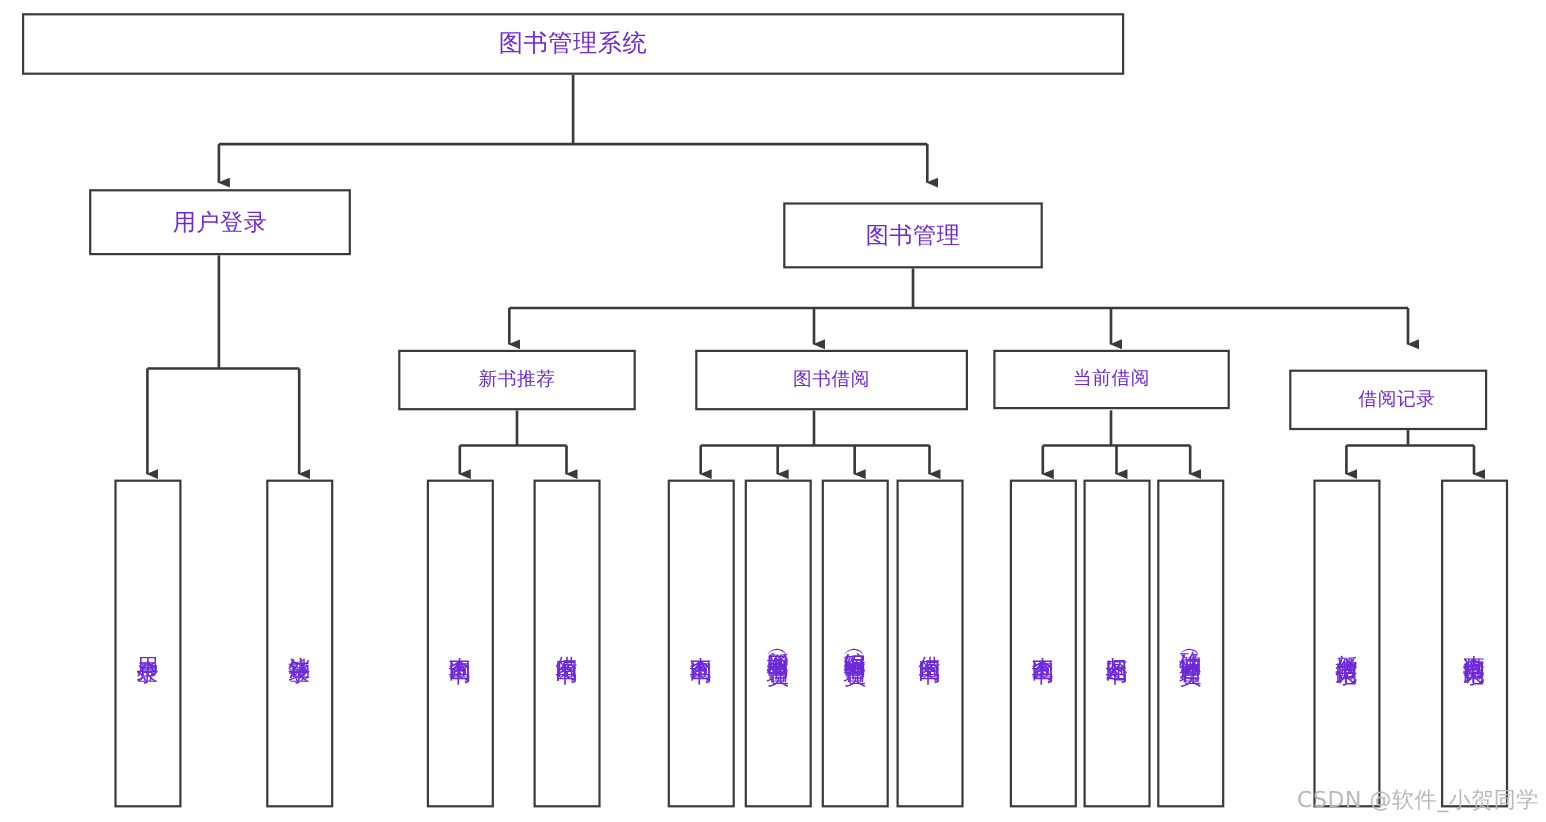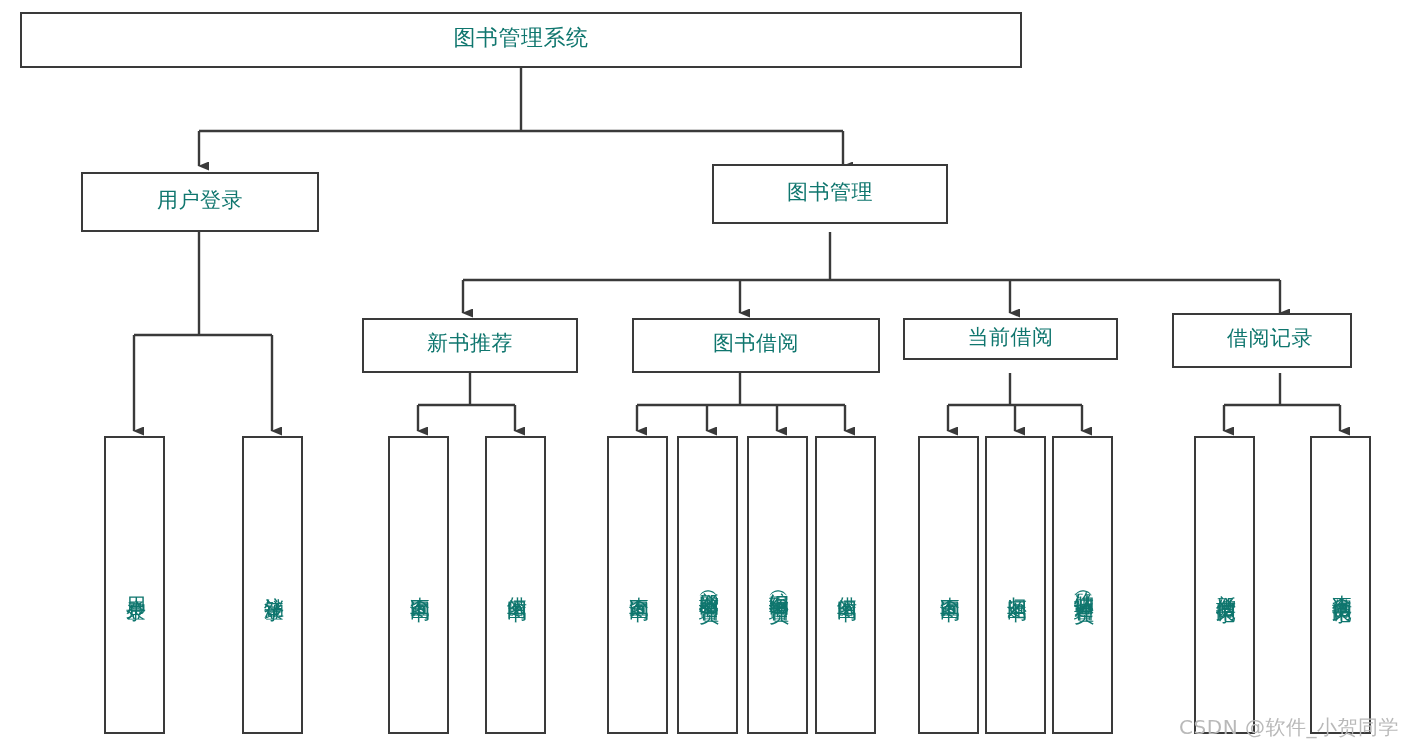--- a/index.html
+++ b/index.html
@@ -30,40 +30,39 @@
     position: absolute;
     box-sizing: border-box;
     background: #ffffff;
     border: 2px solid #3a3a3a;
     display: flex;
     align-items: center;
     justify-content: center;
     z-index: 3;
   }
   .node-label {
-    color: #0f766e;
+    color: #6d28d9;
     font-size: 21px;
     line-height: 1.25;
     letter-spacing: 0.5px;
     white-space: nowrap;
     text-align: right;
     user-select: none;
-    font-family: Liberation Mono, monospace;
   }
   
   .node.vertical .node-label {
     writing-mode: vertical-rl;
     text-orientation: upright;
     font-size: 20px;
     letter-spacing: 2px;
     line-height: 1;
   }
   .node.root .node-label { font-size: 22px; }
   .node.level1 .node-label { font-size: 21px; }
-  .node.level2 .node-label { font-size: 21px; }
+  .node.level2 .node-label { font-size: 17px; }
 
   #watermark {
     position: absolute;
     right: 6px;
     bottom: 6px;
     font-size: 20px;
     color: #b9b9b9;
     letter-spacing: 0.5px;
     z-index: 6;
     user-select: none;
@@ -126,34 +125,34 @@
     </g>
   </svg>
 
   <div class="node root" style="left:20px; top:12px; width:1002px; height:56px;">
     <span class="node-label">图书管理系统</span>
   </div>
 
   <div class="node level1" style="left:81px; top:172px; width:238px; height:60px;">
     <span class="node-label">用户登录</span>
   </div>
-  <div class="node level1" style="left:712px; top:164px; width:236px; height:60px;">
+  <div class="node level1" style="left:712px; top:184px; width:236px; height:60px;">
     <span class="node-label">图书管理</span>
   </div>
 
   <div class="node level2" style="left:362px; top:318px; width:216px; height:55px;">
     <span class="node-label">新书推荐</span>
   </div>
   <div class="node level2" style="left:632px; top:318px; width:248px; height:55px;">
     <span class="node-label">图书借阅</span>
   </div>
-  <div class="node level2" style="left:903px; top:318px; width:215px; height:42px;">
+  <div class="node level2" style="left:903px; top:318px; width:215px; height:54px;">
     <span class="node-label">当前借阅</span>
   </div>
-  <div class="node level2" style="left:1172px; top:313px; width:180px; height:55px;padding-left:16px;">
+  <div class="node level2" style="left:1172px; top:336px; width:180px; height:55px;padding-left:16px;">
     <span class="node-label">借阅记录</span>
   </div>
 
   <div class="node vertical" style="left:104px; top:436px; width:61px; height:298px;">
     <span class="node-label">用户登录</span>
   </div>
   <div class="node vertical" style="left:242px; top:436px; width:61px; height:298px;">
     <span class="node-label">注销登录</span>
   </div>
 

